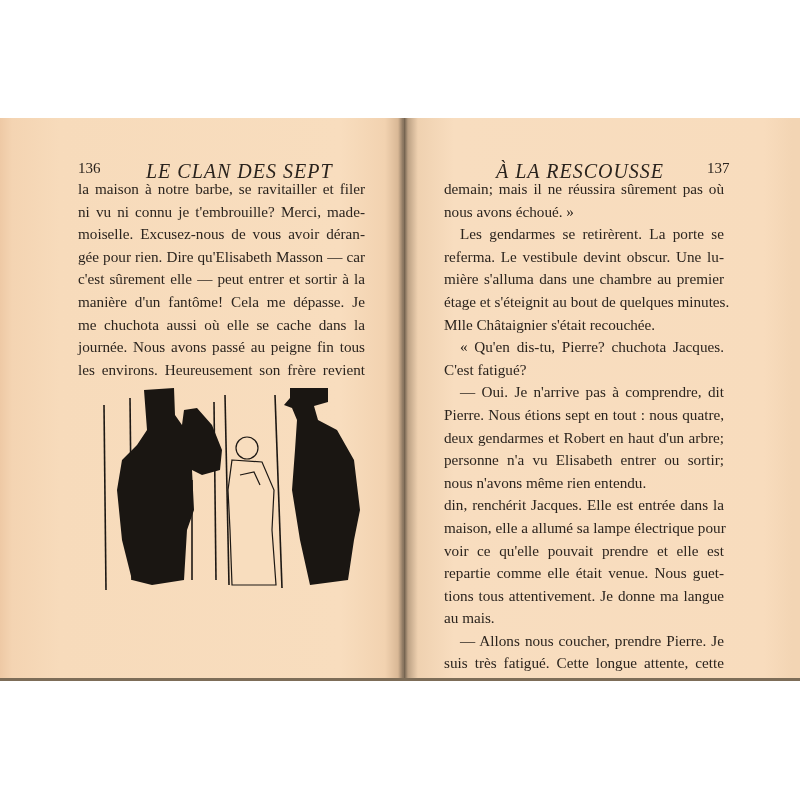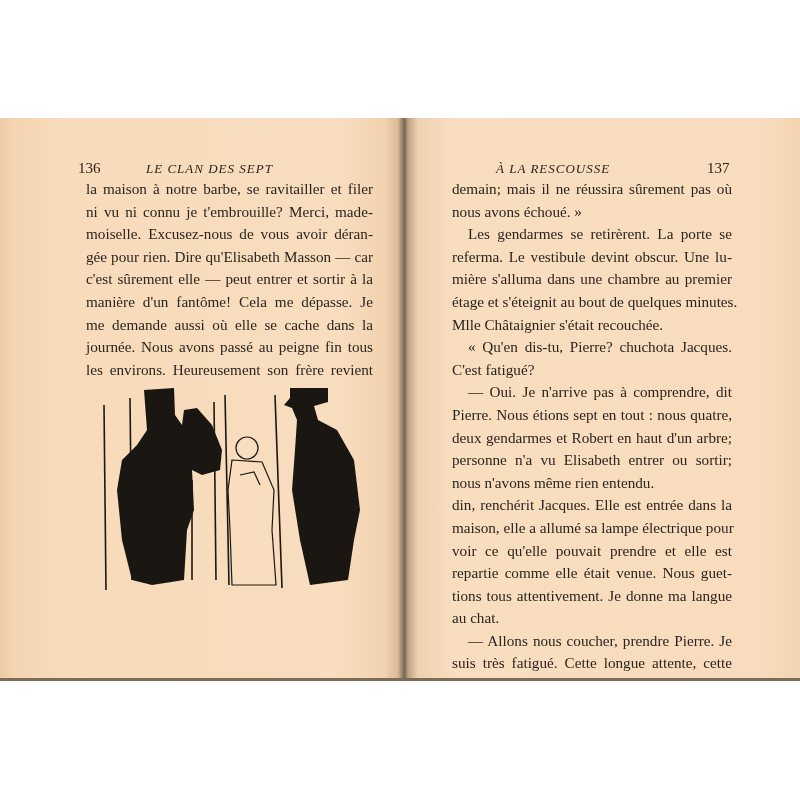--- a/index.html
+++ b/index.html
@@ -8,22 +8,22 @@
   .page { position:absolute; top:0; height:560px; background:#f6d9b8; overflow:hidden; }
   .page.left { left:0; width:404px;
     background: linear-gradient(90deg, #eec9a5 0px, #f4d4b2 12px, #f7dbbb 60px, #f8ddbe 340px, #f2d2b0 385px, #d9b896 398px, #8a7660 403px); }
   .page.right { left:404px; width:462px;
     background: linear-gradient(90deg, #6b5c4a 0px, #bca184 4px, #efd1b0 14px, #f8ddbf 50px, #f8dcbd 360px, #f3d5b4 388px); }
   .edge { position:absolute; top:0; right:0; width:8px; height:560px;
     background: repeating-linear-gradient(90deg, #f0d3b1 0, #f0d3b1 2px, #b9a083 2px, #b9a083 3px); }
   .bottom-edge { position:absolute; left:0; top:560px; width:800px; height:3px; background:#7d6d58; }
   .header { position:absolute; top:42px; font-size:14px; color:#2a231d; white-space:nowrap; }
   .header .num { font-family:"Liberation Serif", serif; font-size:15px; }
-  .header .title { font-style:italic; letter-spacing:1px; font-family:"Liberation Serif", serif; font-size:13px; }
-  .text { position:absolute; color:#2b241e; font-family:"Liberation Serif", serif; font-size:15.2px; line-height:22.6px;margin-left:8px; }
+  .header .title { font-style:italic; letter-spacing:1px; font-family:"Liberation Serif", serif; font-size:20px; }
+  .text { position:absolute; color:#2b241e; font-family:"Liberation Serif", serif; font-size:15.2px; line-height:22.6px; }
   .line { display:block; white-space:nowrap; text-align:justify; text-align-last:justify; height:22.6px; }
   .line.last { text-align-last:left; }
   .line.indent { padding-left:16px; }
   .illustration { position:absolute; left:92px; top:262px; width:285px; height:220px; }
 </style>
 </head>
 <body>
 
 <div class="book">
   <div class="page left">
@@ -33,21 +33,21 @@
     <div class="header" style="left:146px;">
       <span class="title">LE CLAN DES SEPT</span>
     </div>
     <div class="text" id="left-text" style="left:78px; top:60px; width:287px;">
         <span class="line">la maison à notre barbe, se ravitailler et filer</span>
         <span class="line">ni vu ni connu je t'embrouille? Merci, made-</span>
         <span class="line">moiselle. Excusez-nous de vous avoir déran-</span>
         <span class="line">gée pour rien. Dire qu'Elisabeth Masson — car</span>
         <span class="line">c'est sûrement elle — peut entrer et sortir à la</span>
         <span class="line">manière d'un fantôme! Cela me dépasse. Je</span>
-        <span class="line">me demande aussi où elle se cache dans la</span>
+        <span class="line">me chuchota aussi où elle se cache dans la</span>
         <span class="line">journée. Nous avons passé au peigne fin tous</span>
         <span class="line">les environs. Heureusement son frère revient</span>
       </div>
 
     <svg class="illustration" viewBox="0 0 285 220">
 
       <g stroke="#1d1814" stroke-width="1.6" fill="none">
         <line x1="12" y1="25" x2="14" y2="210"></line>
         <line x1="38" y1="18" x2="40" y2="200"></line>
         <line x1="122" y1="22" x2="124" y2="200"></line>
@@ -89,20 +89,20 @@
         <span class="line indent">— Oui. Je n'arrive pas à comprendre, dit</span>
         <span class="line">Pierre. Nous étions sept en tout : nous quatre,</span>
         <span class="line">deux gendarmes et Robert en haut d'un arbre;</span>
         <span class="line">personne n'a vu Elisabeth entrer ou sortir;</span>
         <span class="line last">nous n'avons même rien entendu.</span>
         <span class="line">din, renchérit Jacques. Elle est entrée dans la</span>
         <span class="line">maison, elle a allumé sa lampe électrique pour</span>
         <span class="line">voir ce qu'elle pouvait prendre et elle est</span>
         <span class="line">repartie comme elle était venue. Nous guet-</span>
         <span class="line">tions tous attentivement. Je donne ma langue</span>
-        <span class="line last">au chat.</span>
+        <span class="line last">au mais.</span>
         <span class="line indent">— Allons nous coucher, prendre Pierre. Je</span>
         <span class="line">suis très fatigué. Cette longue attente, cette</span>
       </div>
     <div class="edge"></div>
   </div>
   <div class="bottom-edge"></div>
 </div>
 
 </body></html>

